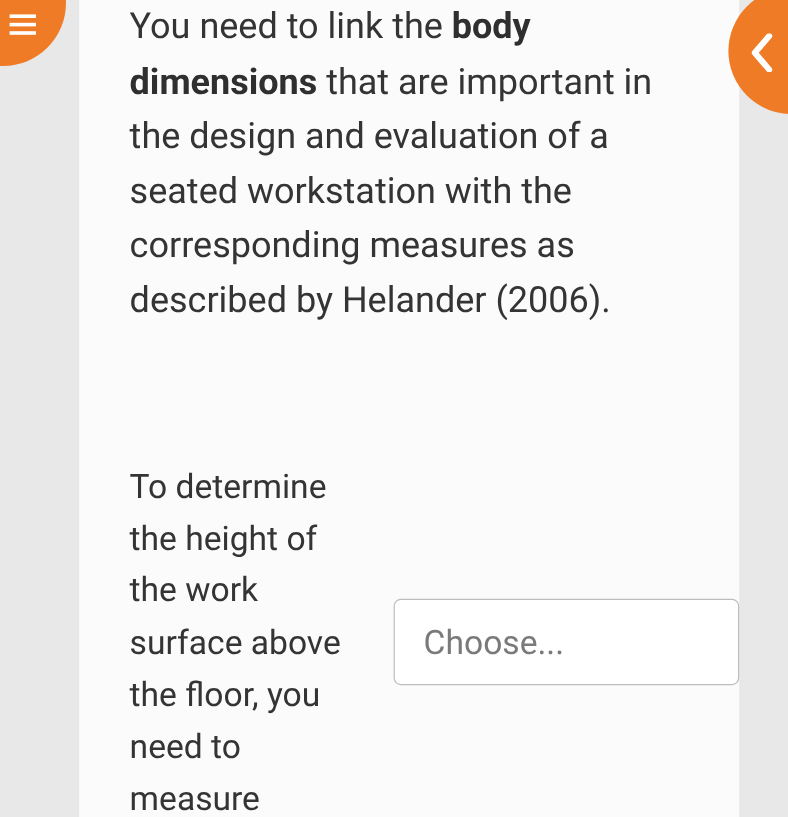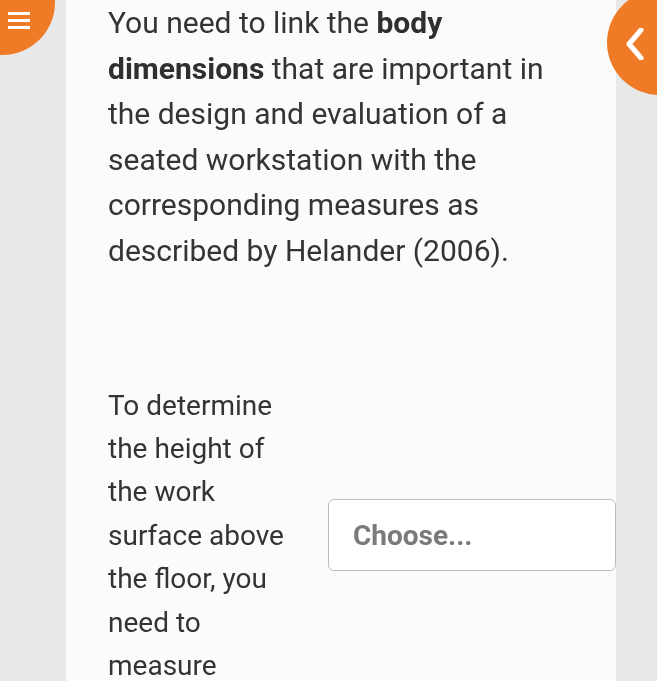--- a/index.html
+++ b/index.html
@@ -101,21 +101,21 @@
       background: #fff;
       border: 1px solid #bdbdbd;
       border-radius: 6px;
       display: flex;
       align-items: center;
       padding-left: 24px;
     }
     .select-placeholder {
       font-size: 28px;
       color: #7a7a7a;
-      font-weight: 700;
+      font-weight: 400;
     }
   </style>
 </head>
 <body>
 
 <div class="menu-tab">
   <span class="menu-icon">
     <span></span>
       <span></span>
       <span></span>

